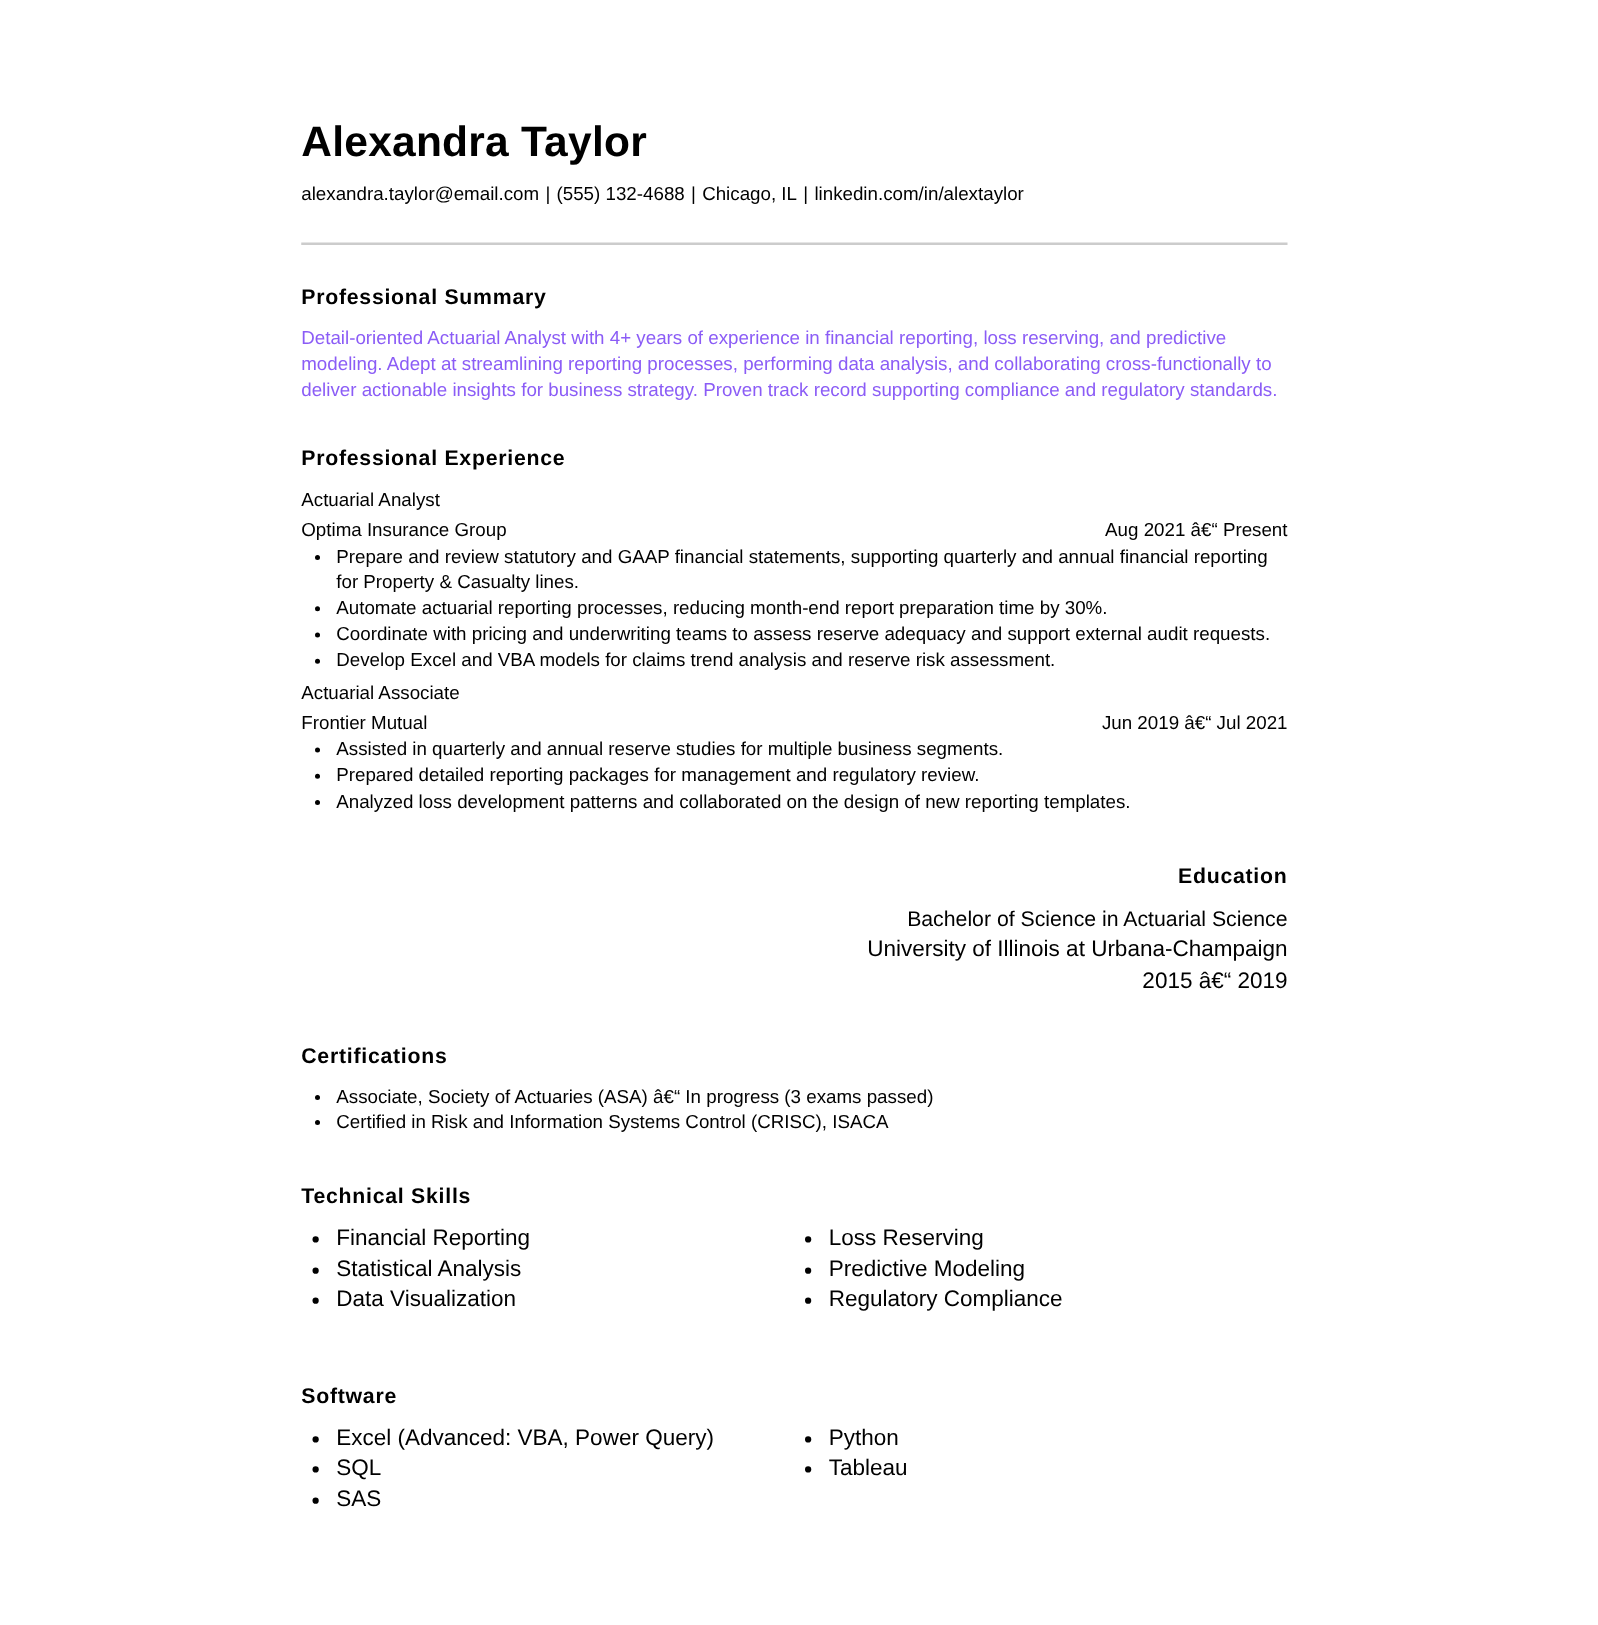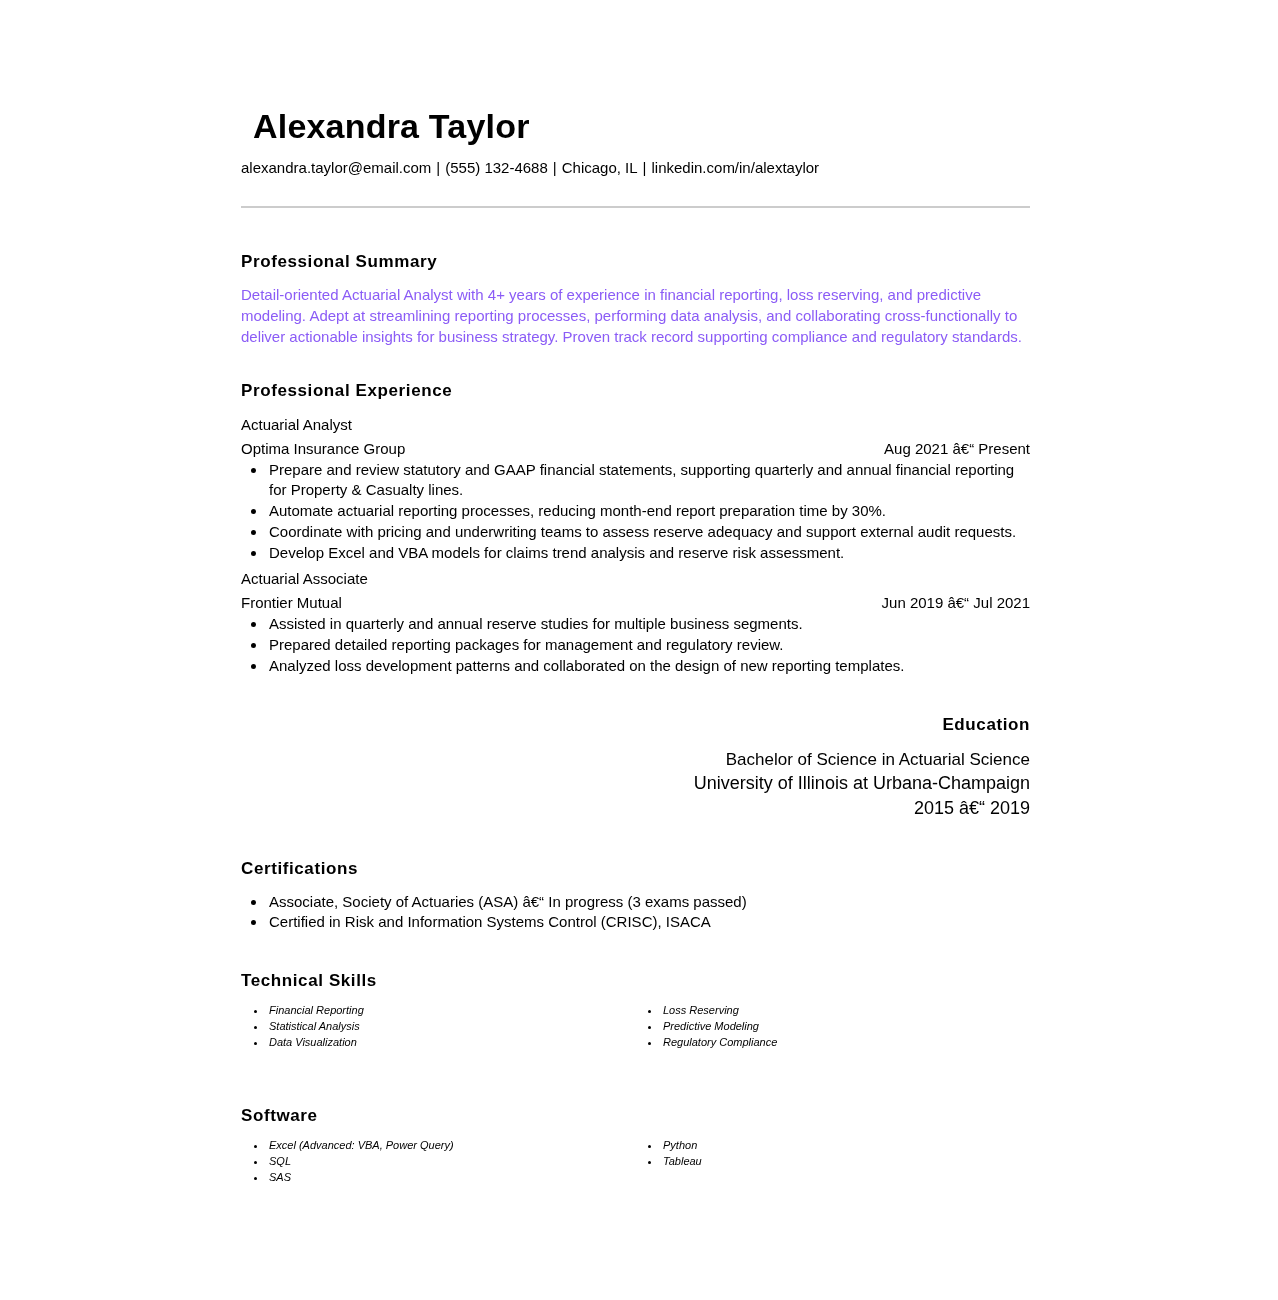--- a/index.html
+++ b/index.html
@@ -26,21 +26,21 @@
     left: 241px;
     top: 0;
     width: 789px;
   }
   
   .name {
     font-size: 34px;
     font-weight: bold;
     letter-spacing: 0.2px;
     line-height: 1.1;
-    margin: 12px;
+    margin: 0;
     padding-top: 96px;
     color: #000;
   }
   .contact {
     font-size: 15px;
     line-height: 1.35;
     margin-top: 13px;
     color: #000;
     white-space: nowrap;
   }
@@ -59,21 +59,21 @@
   .section {
     margin-top: 0;
   }
   .section-title {
     font-size: 17px;
     font-weight: bold;
     letter-spacing: 0.6px;
     margin: 0;
     color: #000;
   }
-  .sec-summary { padding-top: 44px; }
+  .sec-summary { padding-top: 32px; }
   .sec-experience { padding-top: 33px; }
   .sec-education { padding-top: 38px; text-align: right; }
   .sec-certifications { padding-top: 38px; }
   .sec-skills { padding-top: 38px; }
   .sec-software { padding-top: 53px; }
 
   .summary-text {
     font-size: 15px;
     line-height: 1.42;
     margin: 12px 0 0 0;
@@ -143,25 +143,24 @@
   .two-col .col {
     width: 394px;
     flex: 0 0 394px;
   }
   .two-col ul {
     list-style: disc;
     margin: 0;
     padding-left: 26px;
   }
   .two-col ul > li {
-    font-size: 11px;
+    font-size: 18px;
     line-height: 1.2;
     padding-left: 2px;
     margin-bottom: 3px;
-    font-style: italic;
   }
 </style>
 </head>
 <body>
 
 <div class="page">
   <div class="resume">
 
     <div>
       <h1 class="name">Alexandra Taylor</h1>

